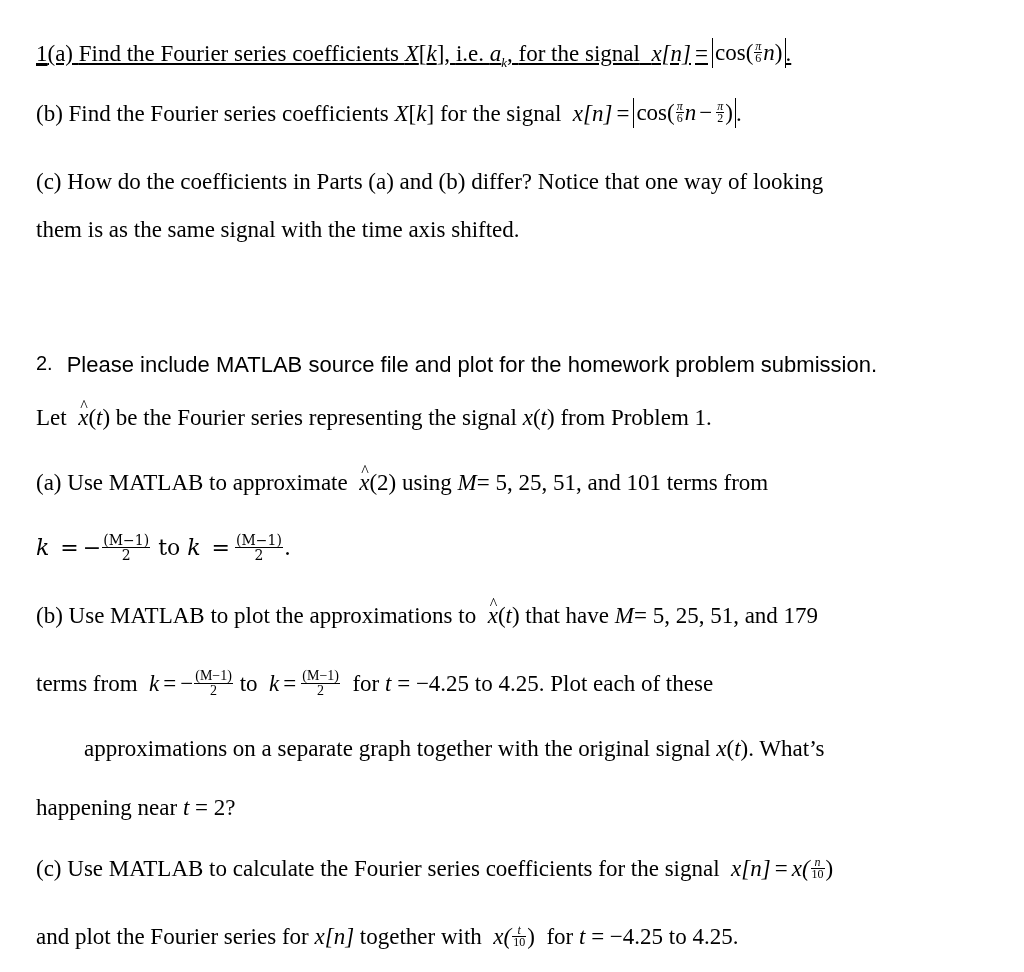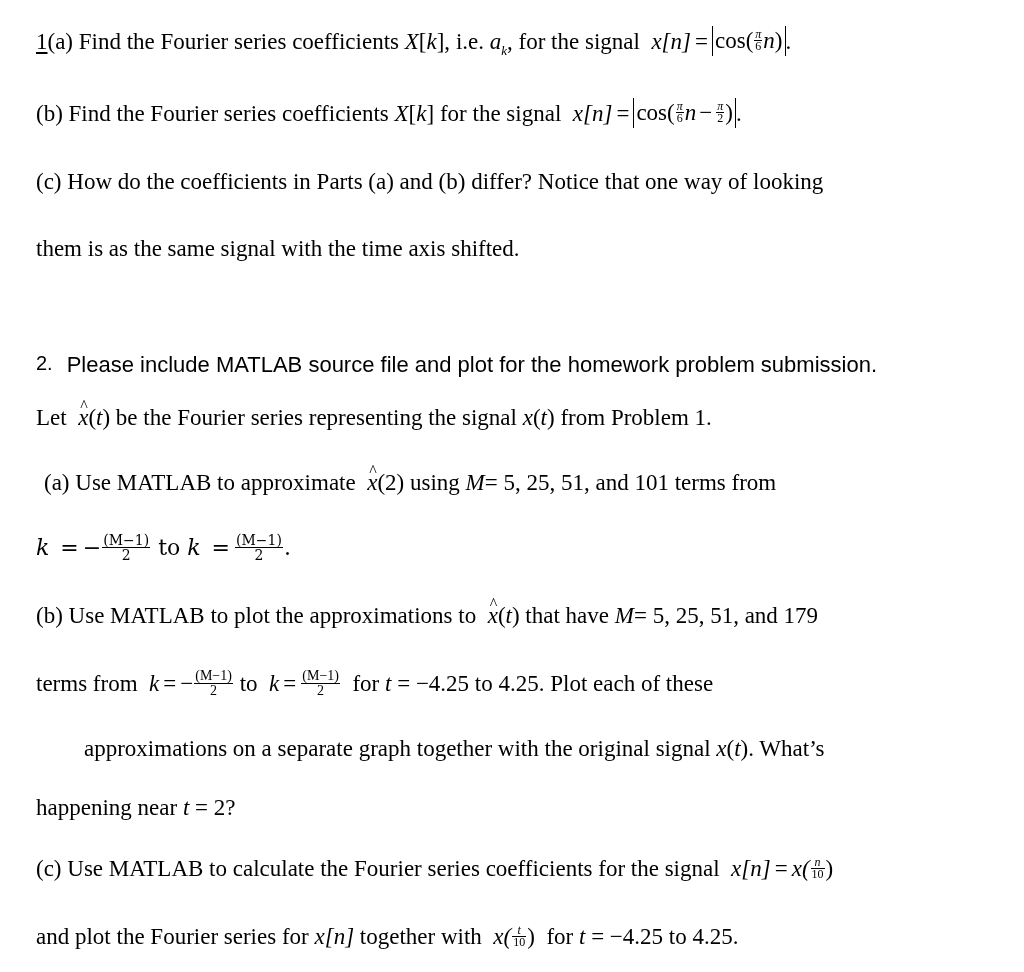--- a/index.html
+++ b/index.html
@@ -71,54 +71,54 @@
       top: -12px;
       font-size: 16px;
       font-style: normal;
     }
     .cm { font-family: "DejaVu Serif", serif; font-size: 22px; }
     .eq { margin: 0 4px; }
   </style>
 </head>
 <body>
 
-<div class="line" style="top:28px;">
+<div class="line" style="top:40px;text-decoration:underline;">
   <span class="u">1</span><span>(a)</span>
   <span>Find the Fourier series coefficients</span>
   <i>X</i>[<i>k</i>],
   <span>i.e.</span>
   <i>a</i><sub style="font-size:13px;"><i>k</i></sub>,
   <span>for the signal</span>
   &nbsp;<i>x[n]</i><span class="eq">=</span><span class="abs"><span>cos(</span><span class="frac small"><span class="num it">π</span><span class="den">6</span></span><i>n</i><span>)</span></span><span>.</span>
 </div>
 
 <div class="line" style="top:100px;">
   <span>(b)</span>
   <span>Find the Fourier series coefficients</span>
   <i>X</i>[<i>k</i>]
   <span>for the signal</span>
   &nbsp;<i>x[n]</i><span class="eq">=</span><span class="abs"><span>cos(</span><span class="frac small"><span class="num it">π</span><span class="den">6</span></span><i>n</i><span style="margin:0 3px;">−</span><span class="frac small"><span class="num it">π</span><span class="den">2</span></span><span>)</span></span><span>.</span>
 </div>
 
 <div class="line" style="top:168px;">(c) How do the coefficients in Parts (a) and (b) differ? Notice that one way of looking</div>
-<div class="line" style="top:235px;">them is as the same signal with the time axis shifted.</div>
+<div class="line" style="top:216px;">them is as the same signal with the time axis shifted.</div>
 
 <div class="line" style="top:349px;">
   <span class="num2">2.</span><span class="sans">Please include MATLAB source file and plot for the homework problem submission.</span>
 </div>
 
 <div class="line" style="top:404px;text-align:center;">
   <span>Let</span>
   &nbsp;<span class="hat">x</span><span>(<i>t</i>)</span>
   <span>be the Fourier series representing the signal</span>
   <span><i>x</i>(<i>t</i>)</span>
   <span>from Problem 1.</span>
 </div>
 
-<div class="line" style="top:469px;margin-left:8px;">
+<div class="line" style="top:469px;">
   <span>(a) Use MATLAB to approximate</span>
   &nbsp;<span class="hat">x</span><span>(2)</span>
   <span>using</span>
   <i>M</i><span>= 5, 25, 51, and 101 terms from</span>
 </div>
 <div class="line cm" style="top:534px;">
   <i>k</i>
   <span class="eq">=</span><span>−</span><span class="frac"><span class="num">(M−1)</span><span class="den">2</span></span>
   <span>to</span>
   <i>k</i>

